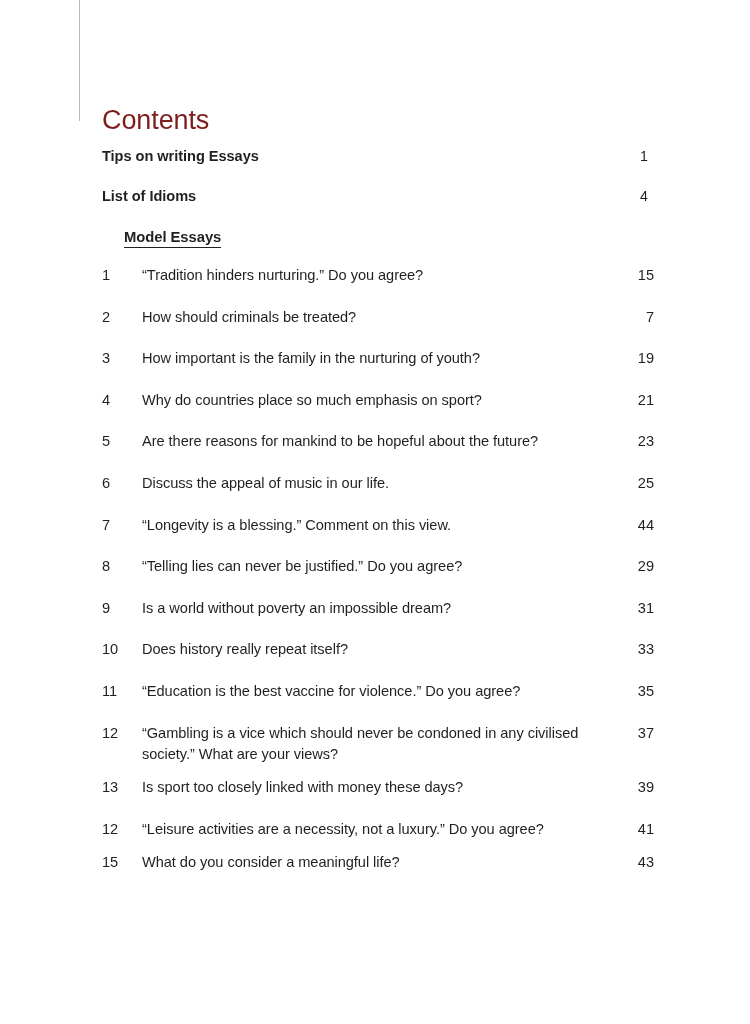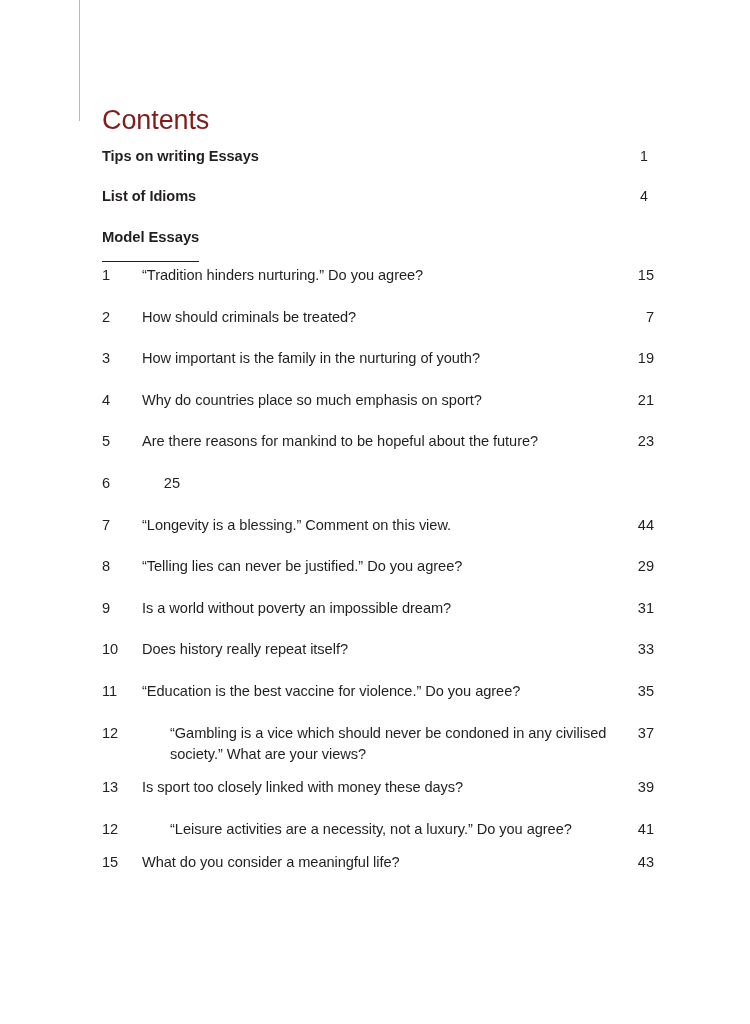--- a/index.html
+++ b/index.html
@@ -85,21 +85,22 @@
     position: absolute;
     left: 0;
     top: 229px;
     font-size: 14.8px;
     font-weight: 700;
     letter-spacing: -0.05px;
     white-space: nowrap;
   }
   .section-heading .u {
     border-bottom: 1.6px solid #231f20;
-    padding-bottom: 16px;
+    padding-bottom: 2px;
+    margin-left: 22px;
   }
 
   
   .essay-list {
     position: absolute;
     left: 0;
     top: 265px;
     width: 552px;
   }
   .essay-row {
@@ -121,21 +122,20 @@
   }
   .essay-row .pg {
     flex: 0 0 38px;
     text-align: right;
   }
   .essay-row.wrapped {
     margin-bottom: 12.5px;
   }
   .essay-row.wrapped .title {
     padding-right: 6px;
-    margin-left: 28px;
   }
 </style>
 </head>
 <body>
 
 <div class="page">
 
   <div class="margin-rule"></div>
 
   <div class="content">
@@ -178,20 +178,21 @@
           <span class="title">Why do countries place so much emphasis on sport?</span>
           <span class="pg">21</span>
         </div>
         <div class="essay-row">
           <span class="num">5</span>
           <span class="title">Are there reasons for mankind to be hopeful about the future?</span>
           <span class="pg">23</span>
         </div>
         <div class="essay-row">
           <span class="num">6</span>
+          <span class="title">Discuss the appeal of music in our life.</span>
           <span class="pg">25</span>
         </div>
         <div class="essay-row">
           <span class="num">7</span>
           <span class="title">“Longevity is a blessing.” Comment on this view.</span>
           <span class="pg">44</span>
         </div>
         <div class="essay-row">
           <span class="num">8</span>
           <span class="title">“Telling lies can never be justified.” Do you agree?</span>

